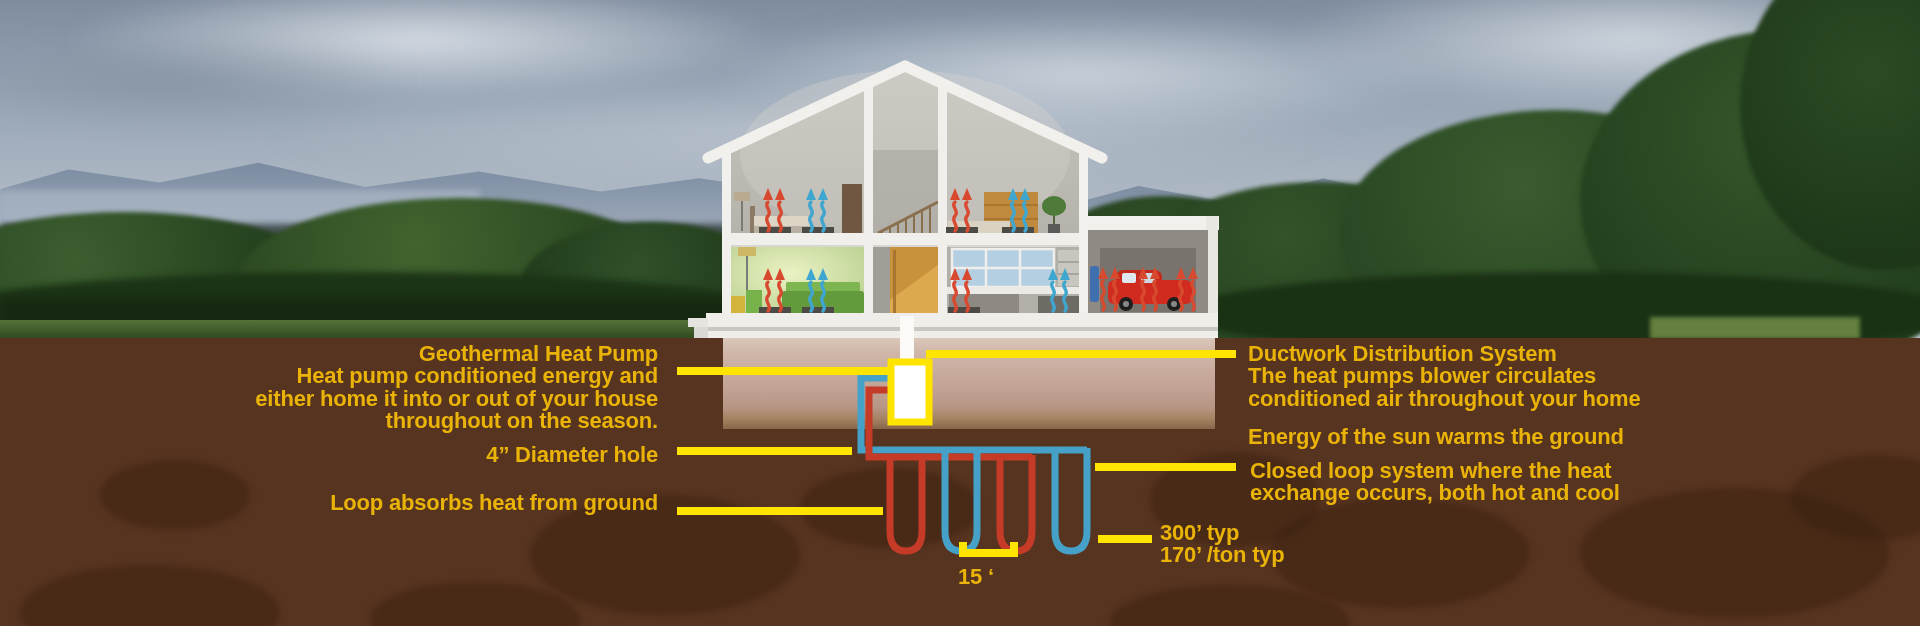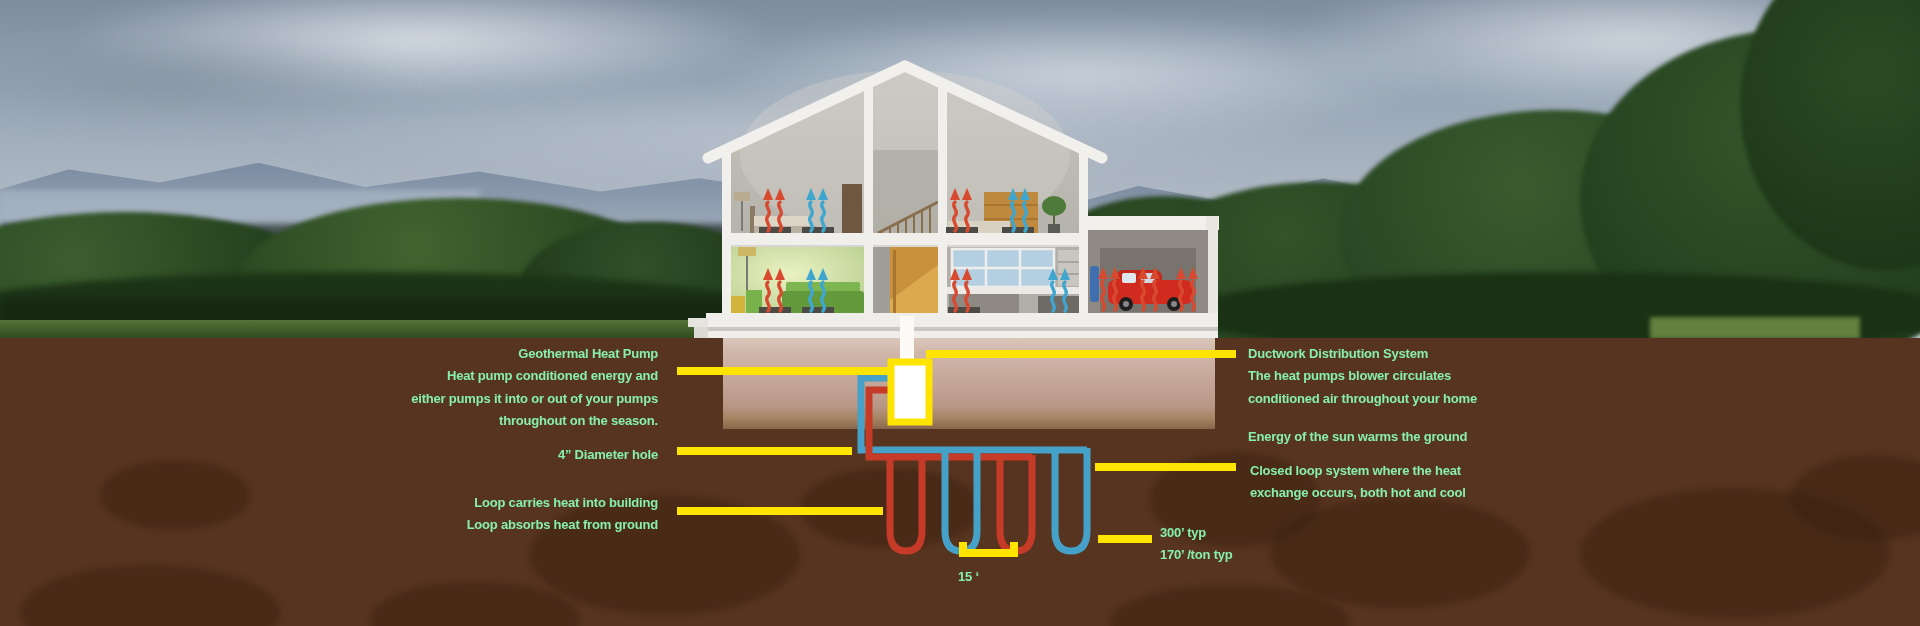--- a/index.html
+++ b/index.html
@@ -53,21 +53,21 @@
   .b7{left:1790px;top:455px;width:170px;height:85px;} .b8{left:370px;top:582px;width:210px;height:75px;}
   .b9{left:1110px;top:585px;width:240px;height:75px;} .b10{left:1150px;top:452px;width:170px;height:95px;}
 
   
   .basement{left:723px;top:337px;width:492px;height:92px;
      background:linear-gradient(180deg,#dbc8bc 0%,#d0b7aa 16%,#c3a496 52%,#b79685 76%,#a3815f 90%,#86654a 100%);}
 
   .house-svg{left:0;top:0;width:1920px;height:626px;}
 
   
-  .lbl{position:absolute;color:#86efac;font-weight:bold;font-size:13px;line-height:22.4px;letter-spacing:-.2px;white-space:nowrap;}
+  .lbl{position:absolute;color:#eab308;font-weight:bold;font-size:22px;line-height:22.4px;letter-spacing:-.2px;white-space:nowrap;}
   .ra{text-align:right;}
   .pipe-hot{stroke:#c63b28;fill:none;stroke-width:7;}
   .pipe-cold{stroke:#45a1c8;fill:none;stroke-width:7;}
   .leader{stroke:#ffe400;stroke-width:8;fill:none;}
   .hot{color:#d84a30;} .cold{color:#3fa6cf;}
 </style>
 </head>
 <body>
 
 <div class="scene">
@@ -274,26 +274,25 @@
       <line class="leader" x1="926" y1="354" x2="1236" y2="354"></line>
       <line class="leader" x1="1095" y1="467" x2="1236" y2="467"></line>
       <line class="leader" x1="1098" y1="539" x2="1152" y2="539"></line>
       <path class="leader" d="M963,542 V553 H1014 V542"></path>
     </g>
   </svg>
 
   <div class="lbl ra" style="right:1262px;top:343px;">
     <div>Geothermal Heat Pump</div>
     <div>Heat pump conditioned energy and</div>
-    <div>either pumps it into or out of your pumps</div>
+    <div>either home it into or out of your house</div>
     <div>throughout on the season.</div>
   </div>
   <div class="lbl ra" style="right:1262px;top:444px;">4” Diameter hole</div>
   <div class="lbl ra" style="right:1262px;top:492px;">
-    <div>Loop carries heat into building</div>
     <div>Loop absorbs heat from ground</div>
   </div>
 
   <div class="lbl" style="left:1248px;top:343px;">
     <div>Ductwork Distribution System</div>
     <div>The heat pumps blower circulates</div>
     <div>conditioned air throughout your home</div>
   </div>
   <div class="lbl" style="left:1250px;top:460px;">
     <div>Closed loop system where the heat</div>

